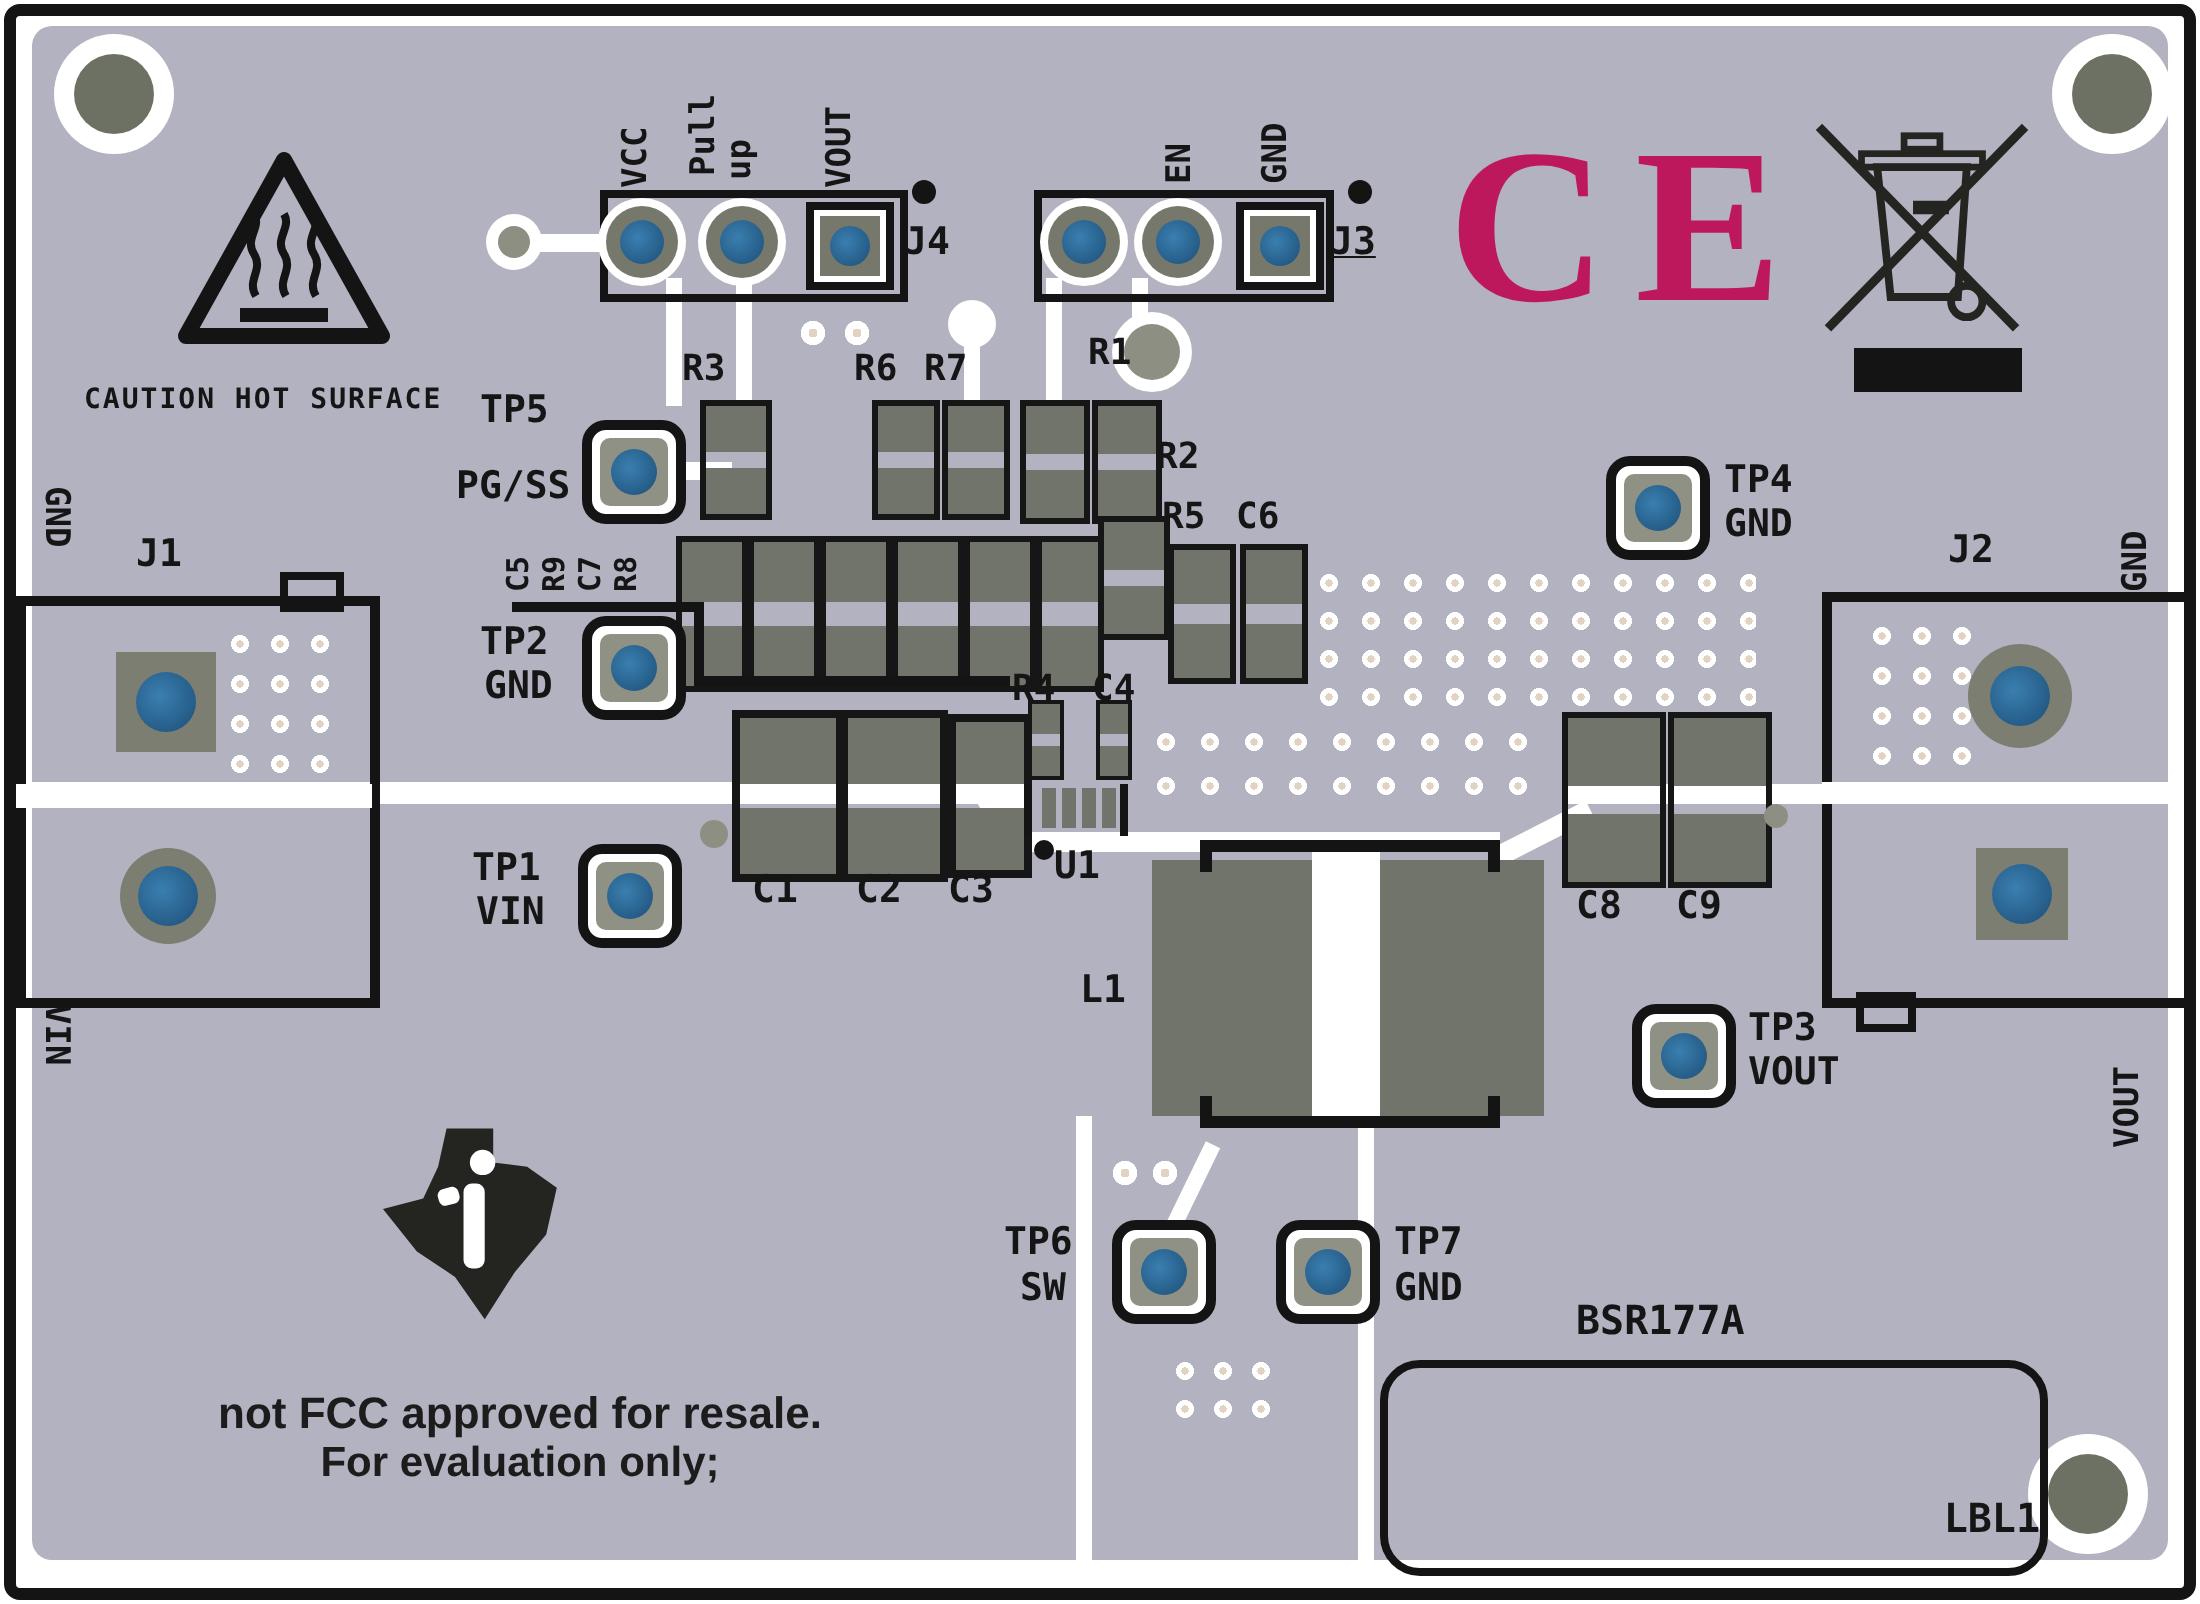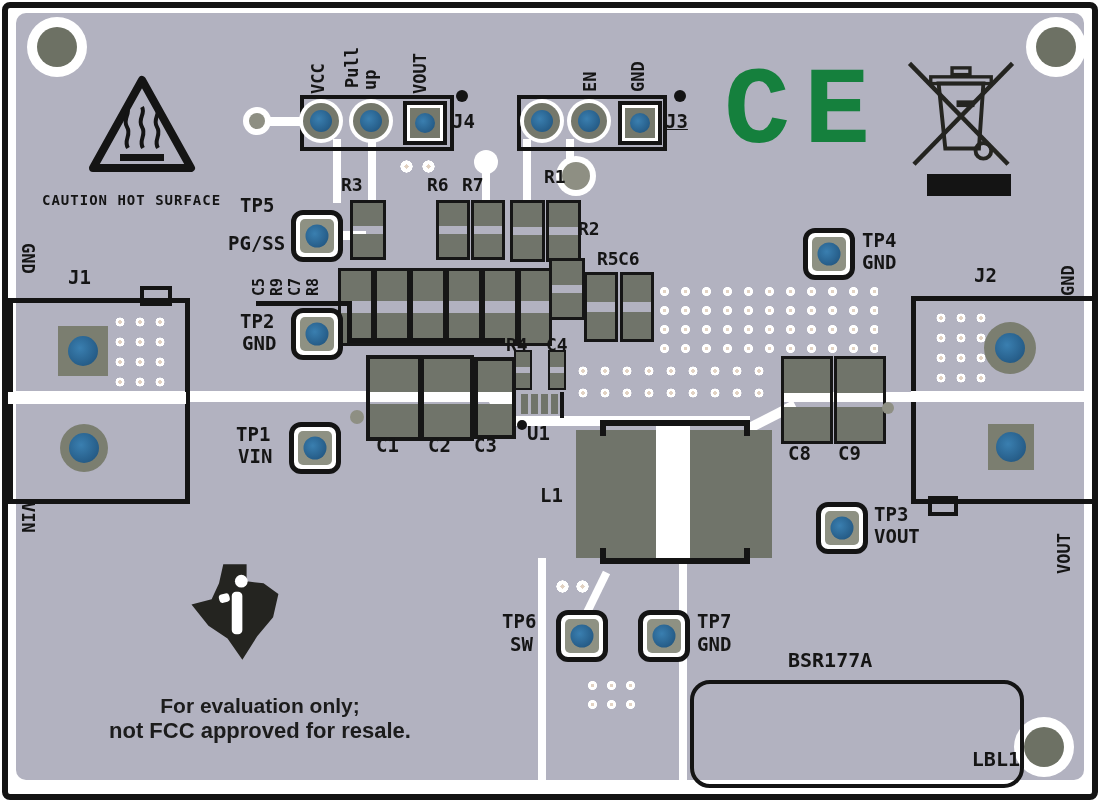--- a/index.html
+++ b/index.html
@@ -199,21 +199,21 @@
   <div class="silk s19" style="left:502px;top:612px;">TP6</div>
   <div class="silk s19" style="left:510px;top:635px;">SW</div>
   <div class="silk s19" style="left:697px;top:612px;">TP7</div>
   <div class="silk s19" style="left:697px;top:635px;">GND</div>
 
   <div class="silk" style="left:341px;top:176px;">R3</div>
   <div class="silk" style="left:427px;top:176px;">R6</div>
   <div class="silk" style="left:462px;top:176px;">R7</div>
   <div class="silk" style="left:544px;top:168px;">R1</div>
   <div class="silk" style="left:578px;top:220px;">R2</div>
-  <div class="silk" style="left:581px;top:250px;margin-left:16px;">R5</div>
+  <div class="silk" style="left:581px;top:250px;">R5</div>
   <div class="silk" style="left:618px;top:250px;">C6</div>
   <div class="silk" style="left:506px;top:336px;">R4</div>
   <div class="silk" style="left:546px;top:336px;">C4</div>
   <div class="silk s15 vup" style="left:252px;top:258px;height:38px;">C5</div>
   <div class="silk s15 vup" style="left:270px;top:258px;height:38px;">R9</div>
   <div class="silk s15 vup" style="left:288px;top:258px;height:38px;">C7</div>
   <div class="silk s15 vup" style="left:306px;top:258px;height:38px;">R8</div>
   <div class="silk s19" style="left:376px;top:436px;">C1</div>
   <div class="silk s19" style="left:428px;top:436px;">C2</div>
   <div class="silk s19" style="left:474px;top:436px;">C3</div>
@@ -224,43 +224,43 @@
 
   <svg class="abs" style="left:86px;top:72px;" width="112" height="110" viewBox="0 0 112 110">
     <path d="M56 8 L105 96 L7 96 Z" fill="none" stroke="#141414" stroke-width="8" stroke-linejoin="round"></path>
     <rect x="34" y="82" width="44" height="7" fill="#141414"></rect>
     <path d="M42 76 C37 68 46 63 41 55 C36 47 45 42 41 35" fill="none" stroke="#141414" stroke-width="4"></path>
     <path d="M57 76 C52 68 61 63 56 55 C51 47 60 42 56 35" fill="none" stroke="#141414" stroke-width="4"></path>
     <path d="M72 76 C67 68 76 63 71 55 C66 47 75 42 71 35" fill="none" stroke="#141414" stroke-width="4"></path>
   </svg>
   <div class="silk" style="left:42px;top:193px;font-size:14px;letter-spacing:1px;">CAUTION HOT SURFACE</div>
 
-  <div class="abs" style="left:724px;top:58px;font-family:Liberation Mono, monospace;font-weight:bold;font-size:110px;letter-spacing:14px;color:#15803d;line-height:1;">CE</div>
+  <div class="abs" style="left:724px;top:58px;font-family:Liberation Serif, serif;font-weight:bold;font-size:110px;letter-spacing:14px;color:#be185d;line-height:1;">CE</div>
 
   <svg class="abs" style="left:905px;top:52px;" width="112" height="118" viewBox="0 0 100 105">
     <path d="M30 28 L70 28 L66 86 L36 86 Z" fill="none" stroke="#242420" stroke-width="3.5"></path>
     <rect x="23" y="22" width="54" height="6" fill="none" stroke="#242420" stroke-width="3"></rect>
     <rect x="42" y="14" width="16" height="6" fill="none" stroke="#242420" stroke-width="3"></rect>
     <line x1="46" y1="46" x2="62" y2="46" stroke="#242420" stroke-width="6"></line>
     <circle cx="70" cy="88" r="7" fill="none" stroke="#242420" stroke-width="3.5"></circle>
     <line x1="4" y1="10" x2="92" y2="100" stroke="#242420" stroke-width="4"></line>
     <line x1="96" y1="10" x2="8" y2="100" stroke="#242420" stroke-width="4"></line>
   </svg>
   <div class="silkline" style="left:927px;top:174px;width:84px;height:22px;"></div>
 
   <svg class="abs" style="left:183px;top:560px;" width="106" height="106" viewBox="0 0 100 100">
     <path d="M38 4 L60 4 L60 20 L76 22 L90 32 L85 54 L70 72 L56 94 L42 74 L24 62 L8 42 L27 37 L34 22 Z" fill="#242420"></path>
     <rect x="46" y="30" width="10" height="40" rx="4" fill="#ffffff"></rect>
     <circle cx="55" cy="20" r="6" fill="#ffffff"></circle>
     <rect x="34" y="32" width="10" height="8" rx="3" fill="#ffffff" transform="rotate(-15 39 36)"></rect>
   </svg>
 
   <div class="abs" style="left:50px;top:694px;width:420px;text-align:center;font-family:'Liberation Sans',sans-serif;font-weight:bold;color:#1c1c1c;">
+    <div style="font-size:22px;">not FCC approved for resale.</div>
     <div style="font-size:21px;">For evaluation only;</div>
-    <div style="font-size:22px;">not FCC approved for resale.</div>
   </div>
 
   <div class="silk s20" style="left:788px;top:650px;">BSR177A</div>
   <div class="abs" style="left:690px;top:680px;width:326px;height:100px;border:4px solid #141414;border-radius:20px;">
     <div class="silk s20" style="left:0;right:0;bottom:14px;text-align:right;position:absolute;">LBL1</div>
   </div>
 
   <div class="frame"></div>
 </div>
 

